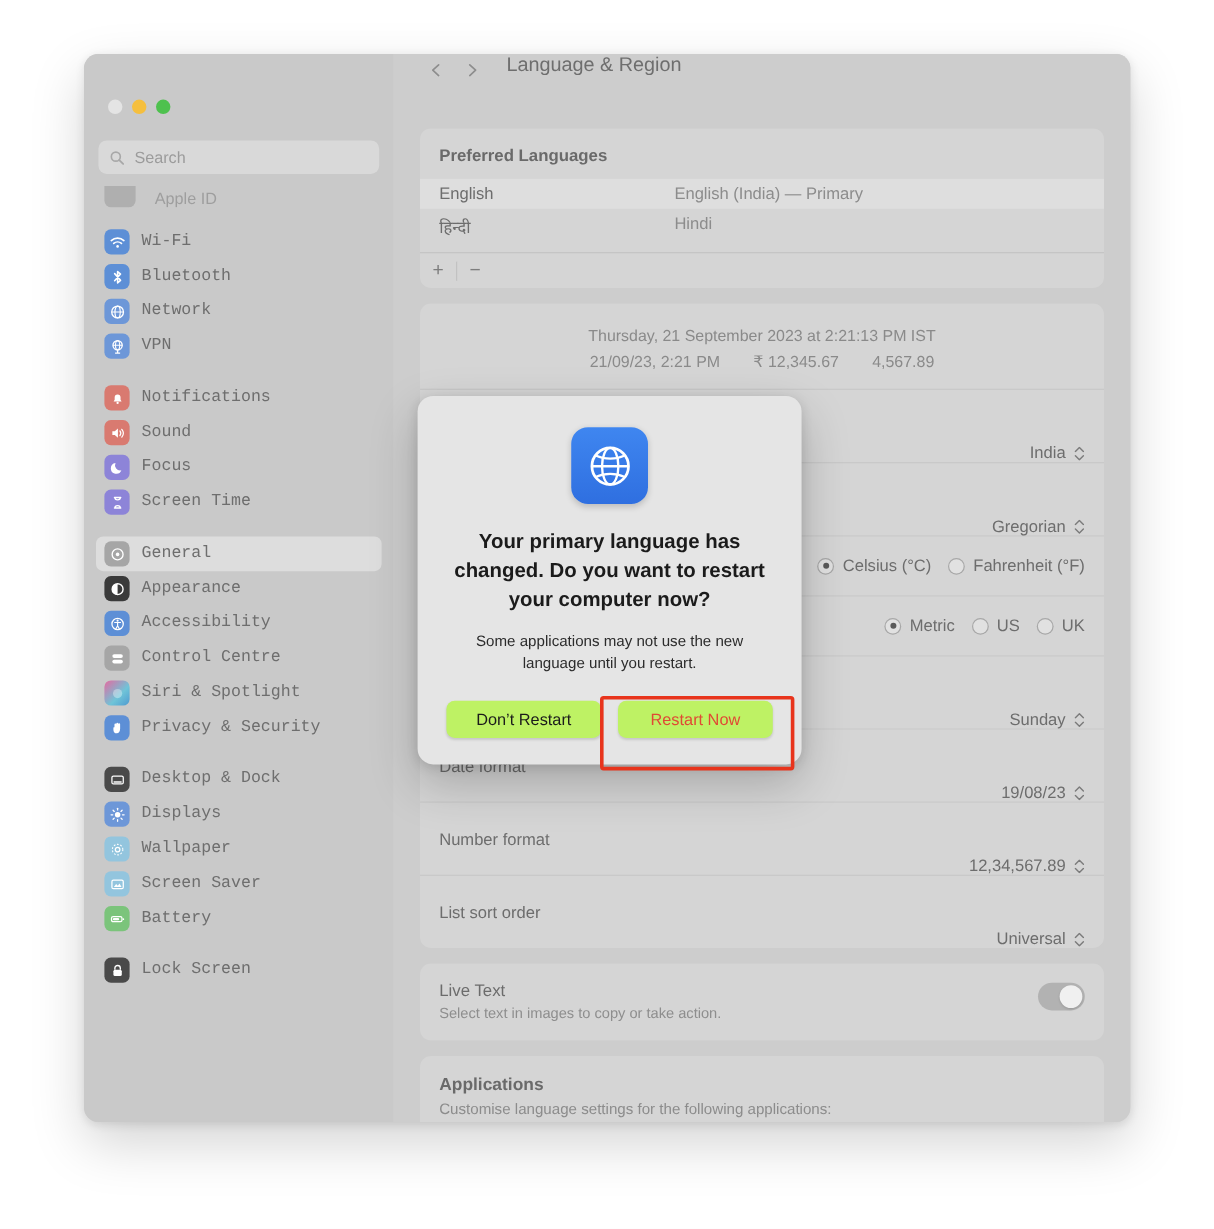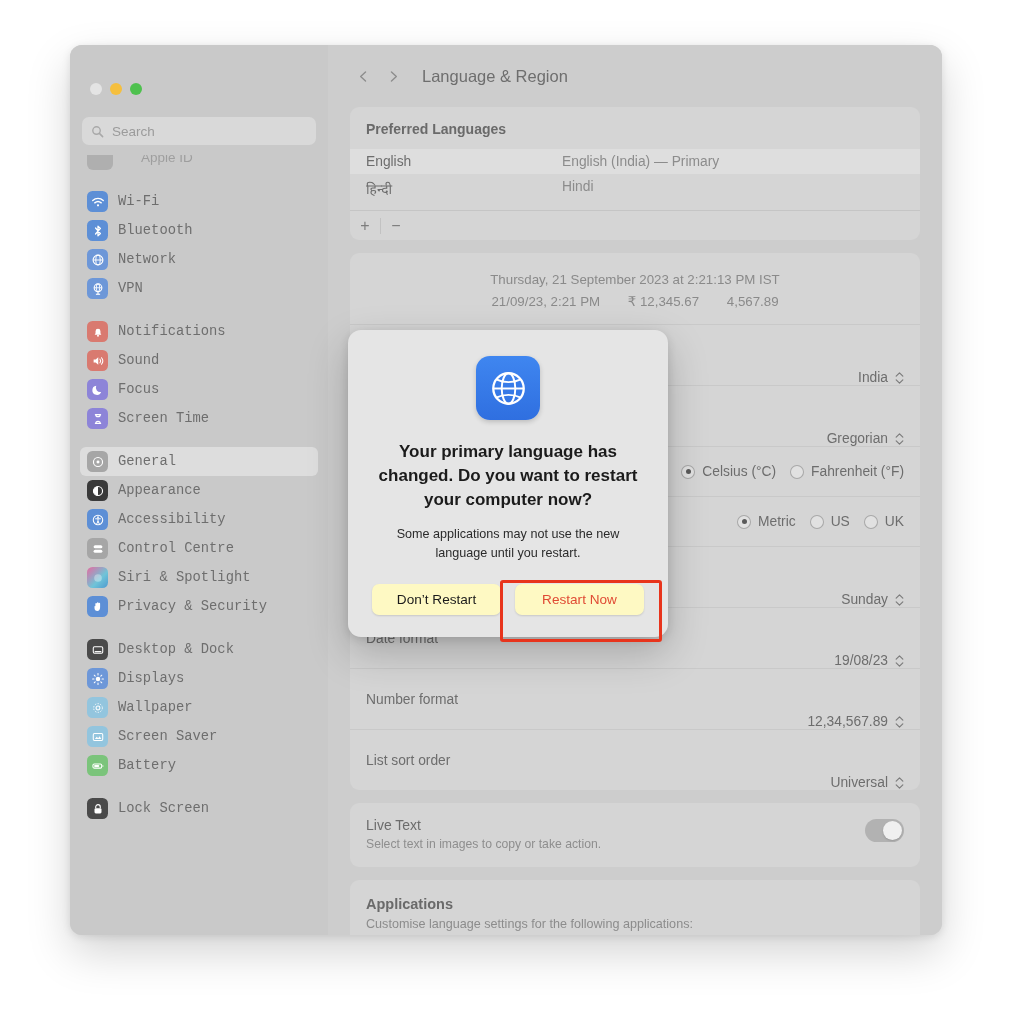--- a/index.html
+++ b/index.html
@@ -68,21 +68,21 @@
   .search-input {
     border: none; outline: none; background: transparent;
     font-family: inherit; font-size: 13.5px; color: #6f6f6f;
     width: 100%;
   }
   .search-input::placeholder { color: #9b9b9b; }
 
   .nav { margin-top: 10px; }
 
   .nav-cut {
-    display: flex; align-items: center; gap: 28px;
+    display: flex; align-items: flex-end; gap: 16px;
     height: 18px; padding-left: 7px; overflow: hidden;
     opacity: .55;
   }
   .nav-cut .ic { width: 26px; height: 26px; border-radius: 6px; margin-top: -14px; background:#9a9a9a;}
   .nav-cut .lb { font-size: 13.5px; color: #7c7c7c; margin-top: -13px;}
 
   .nav-sep { height: 14px; }
 
   .nav-item {
     display: flex; align-items: center; gap: 10px;
@@ -103,23 +103,23 @@
   .content {
     flex: 1;
     background: #cdcdcd;
     position: relative;
     overflow: hidden;
   }
 
   .toolbar {
     height: 62px;
     display: flex;
-    align-items: center;
+    align-items: flex-start;
     gap: 4px;
-    padding: 16px 22px;
+    padding: 0 22px;
   }
   .navbtn {
     width: 26px; height: 26px;
     display: flex; align-items: center; justify-content: center;
     color: #8d8d8d;
   }
   .navbtn svg { width: 13px; height: 13px; }
   .toolbar .title {
     font-size: 16.5px;
     color: #6e6e6e;
@@ -253,21 +253,21 @@
   }
   .dialog .d-msg {
     font-size: 12.6px; color: #2b2b2b; margin-top: 13px;
     line-height: 1.45; padding: 0 4px;
   }
   .d-buttons {
     display: flex; gap: 14px; margin-top: 22px;
   }
   .d-btn {
     flex: 1; height: 31px; border-radius: 7px;
-    background: #fef9c3; border: none;
+    background: #bef264; border: none;
     font-family: inherit; font-size: 13.6px;
     display: flex; align-items: center; justify-content: center;
     box-shadow: 0 1px 2px rgba(0,0,0,0.13);
     color: #1b1b1b;
   }
   .d-btn.danger { color: #e04a34; }
 
   .hl-box {
     position: absolute;
     left: 500px; top: 580px;

